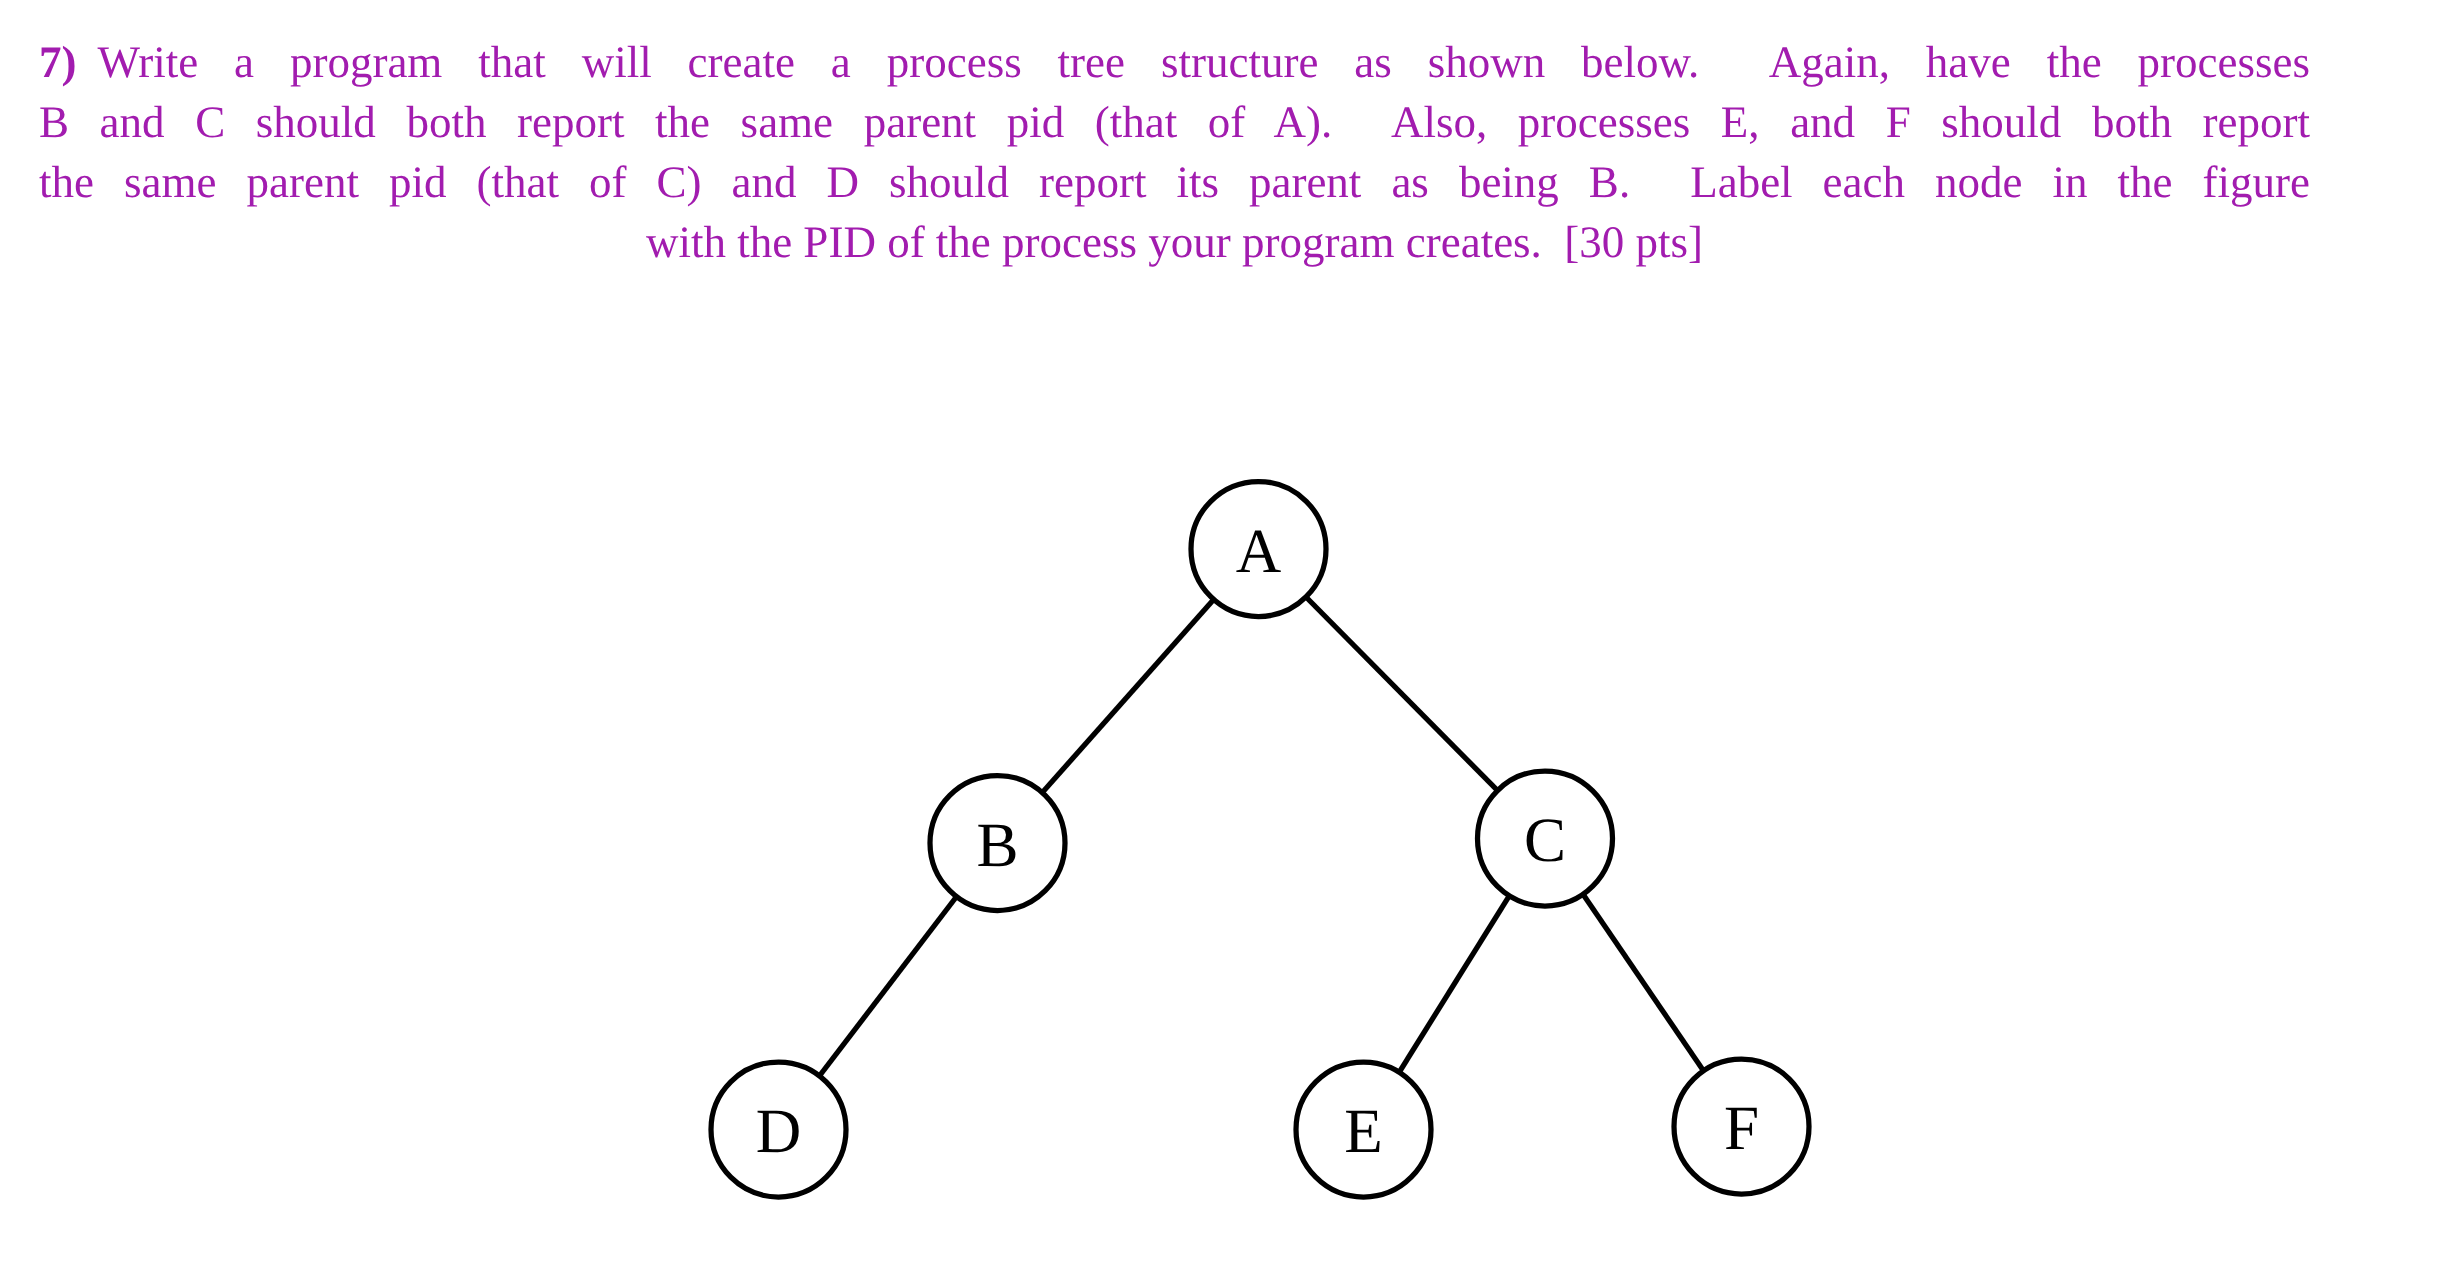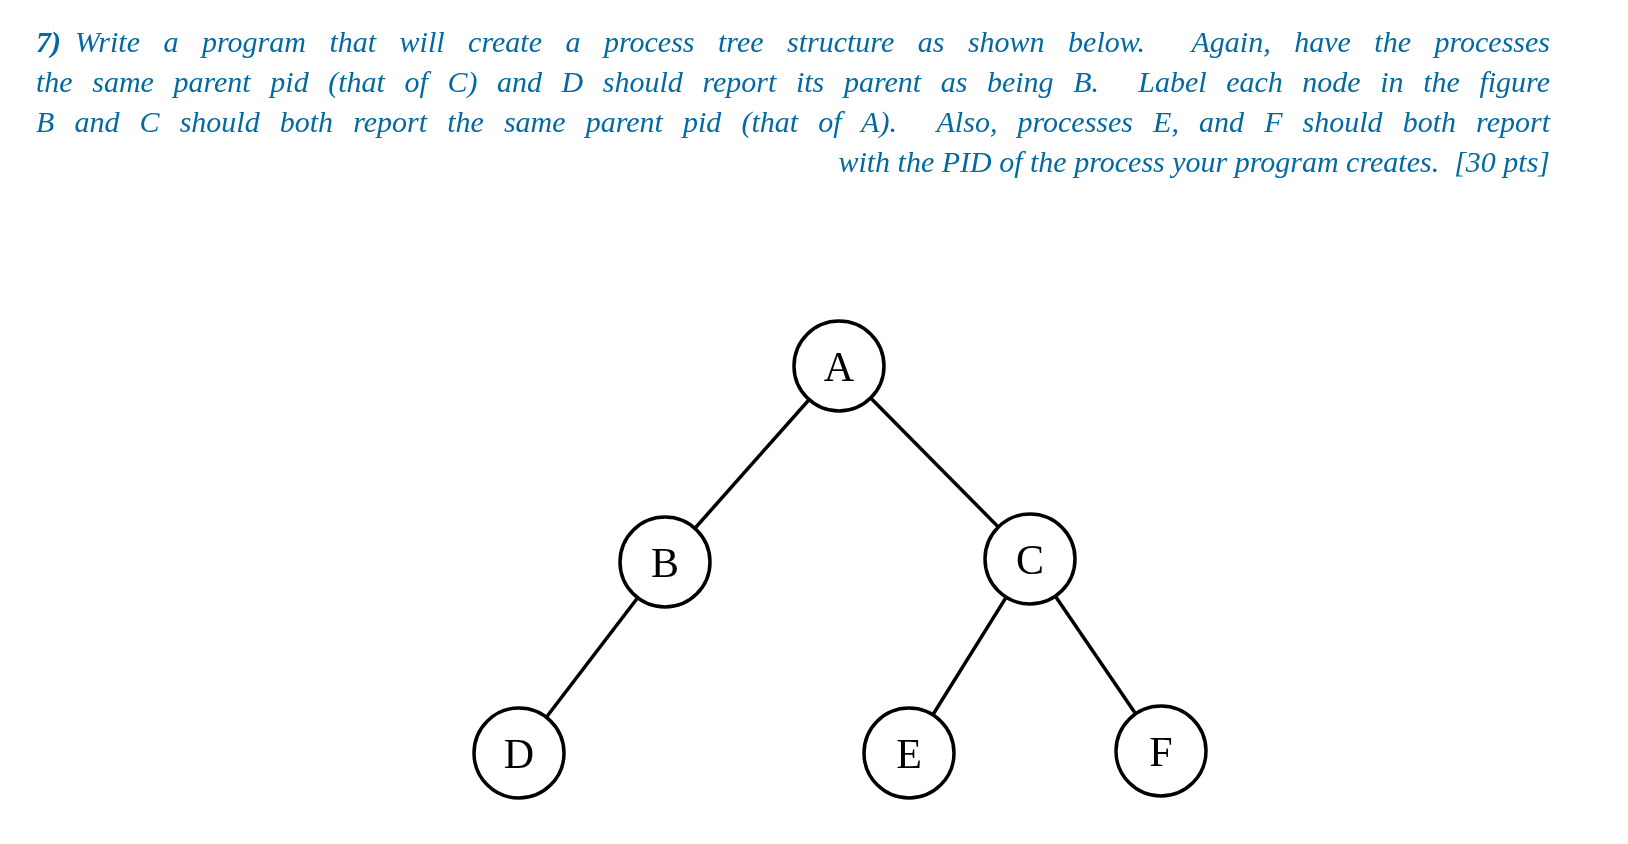--- a/index.html
+++ b/index.html
@@ -10,37 +10,36 @@
     width: 1628px;
     height: 844px;
     background: #ffffff;
     position: relative;
     overflow: hidden;
     font-family: "Liberation Serif", serif;
     color: #000000;
   }
   .question-para {
     position: absolute;
-    left: 36px;
+    left: 26px;
     top: 22px;
     width: 1514px;
     font-size: 30px;
     line-height: 40px;
-    color: #0369a1;
-    font-style: italic;
+    color: #a21caf;
   }
   .q-line {
     width: 100%;
   }
   .q-line.justified {
     text-align: justify;
     text-align-last: justify;
   }
   .q-line.last {
-    text-align: right;
+    text-align: center;
   }
   .q-num {
     font-weight: bold;
     margin-right: 14px;
   }
   .tree-svg {
     position: absolute;
     left: 0;
     top: 0;
   }
@@ -58,22 +57,22 @@
     font-size: 42px;
     fill: #000000;
     text-anchor: middle;
   }
 </style>
 </head>
 <body>
 
 <div class="question-para">
   <div class="q-line justified"><span class="q-num">7)</span><span>Write a program that will create a process tree structure as shown below.&nbsp; Again, have the processes</span></div>
+  <div class="q-line justified">B and C should both report the same parent pid (that of A).&nbsp; Also, processes E, and F should both report</div>
   <div class="q-line justified">the same parent pid (that of C) and D should report its parent as being B.&nbsp; Label each node in the figure</div>
-  <div class="q-line justified">B and C should both report the same parent pid (that of A).&nbsp; Also, processes E, and F should both report</div>
   <div class="q-line last">with the PID of the process your program creates.&nbsp; [30 pts]</div>
 </div>
 
 <svg class="tree-svg" width="1628" height="844" viewBox="0 0 1628 844">
 
   <g>
     <line x1="839" y1="366" x2="665" y2="562"></line>
     <line x1="839" y1="366" x2="1030" y2="559"></line>
     <line x1="665" y1="562" x2="519" y2="753"></line>
     <line x1="1030" y1="559" x2="909" y2="753"></line>

